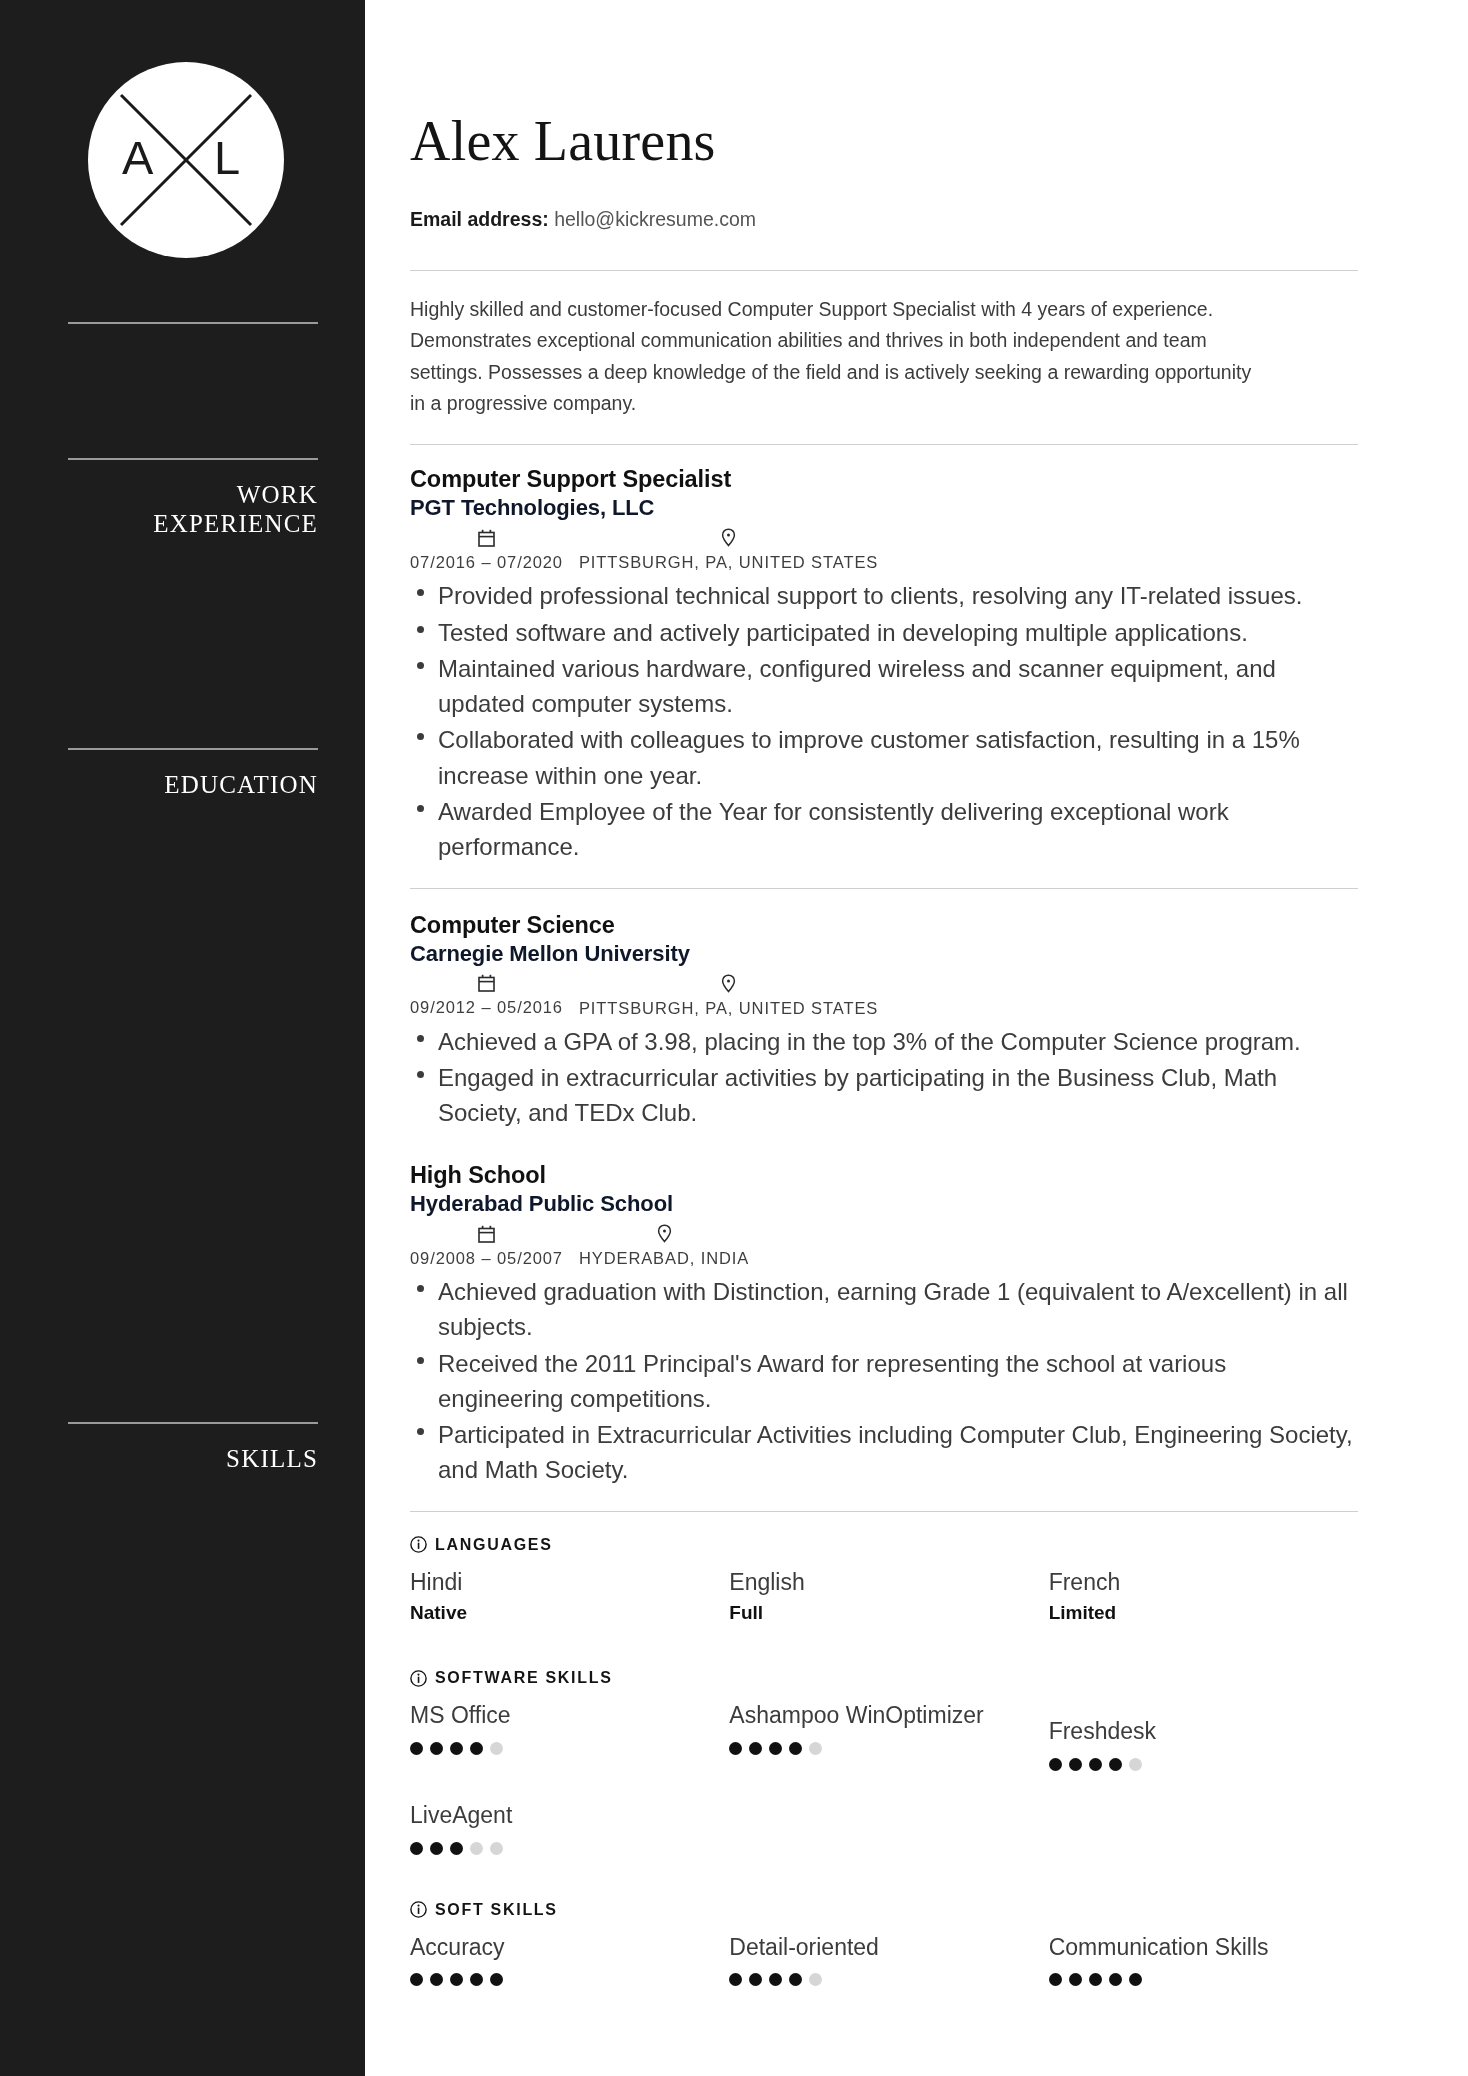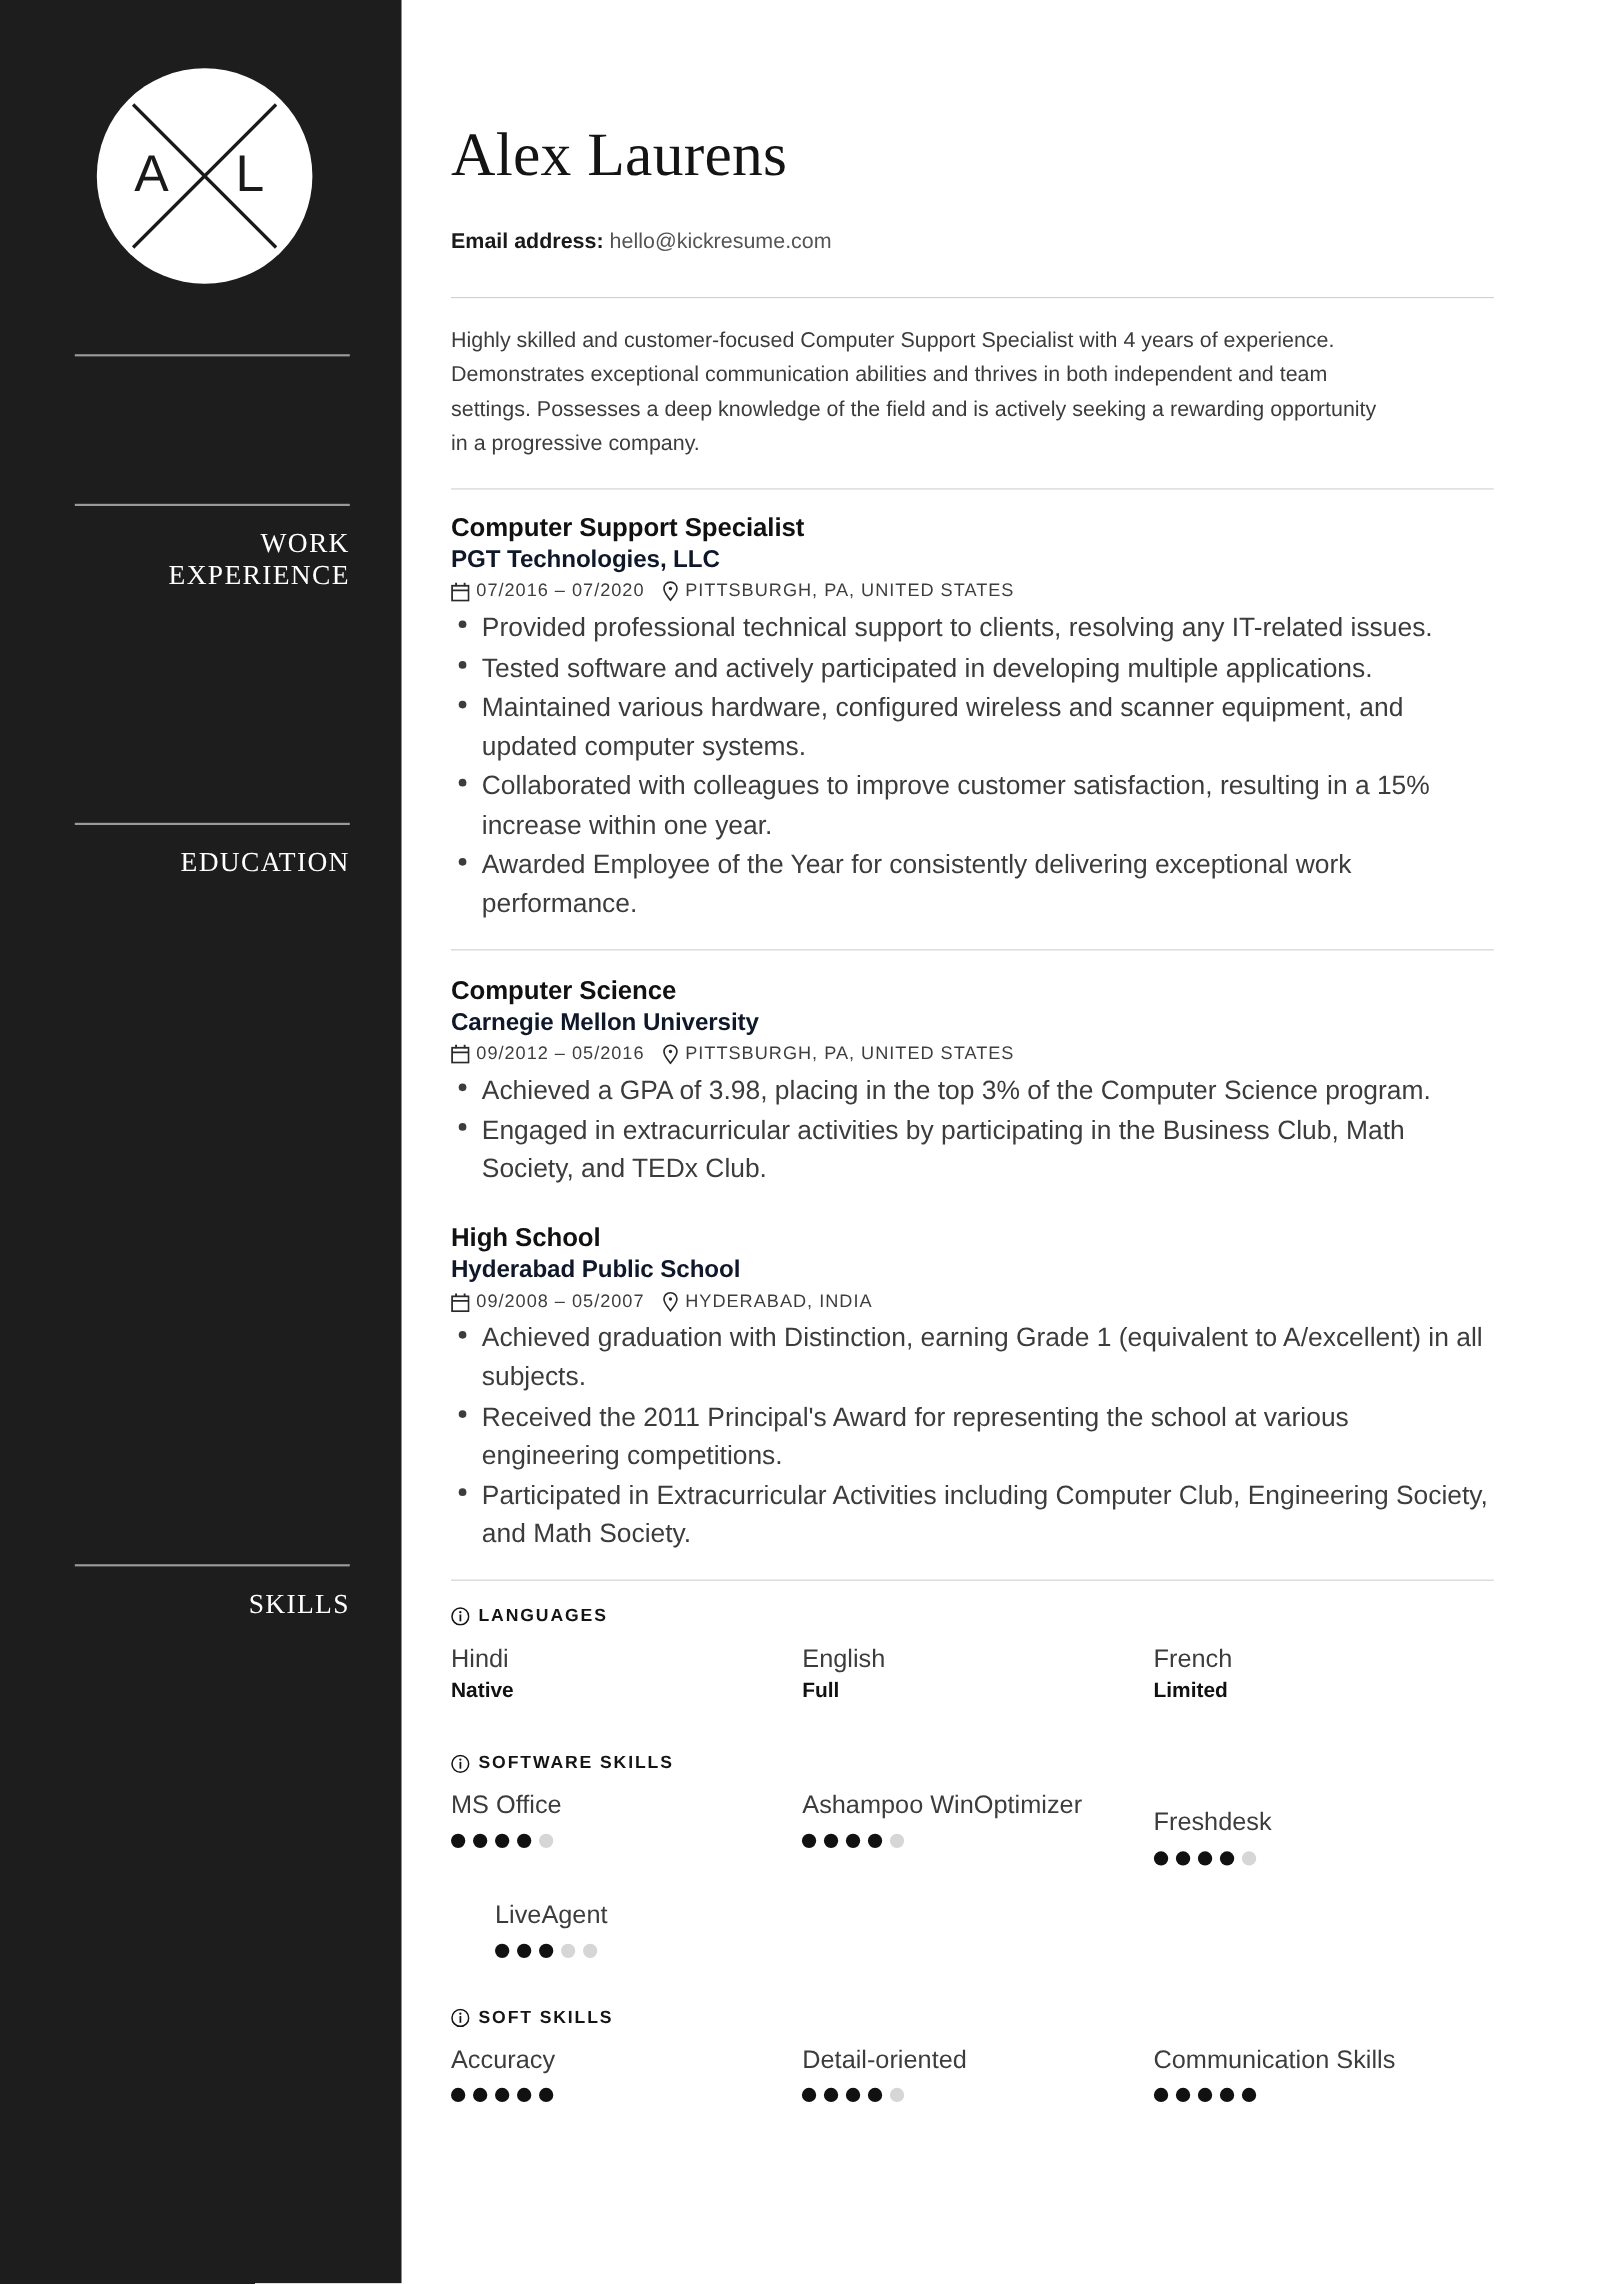--- a/index.html
+++ b/index.html
@@ -138,20 +138,21 @@
     gap: 7px;
     margin-top: 7px;
     font-size: 16.5px;
     color: #3e3e3e;
     letter-spacing: 0.9px;
   }
   .meta-item {
     display: flex;
     align-items: center;
     gap: 6px;
+    flex-direction: column;
   }
   .meta-item + .meta-item { margin-left: 9px; }
   .icon-svg { display: block; }
 
   ul.bullets {
     list-style: none;
     margin: 6px 0 0 0;
     padding: 0;
   }
   ul.bullets li {
@@ -435,21 +436,21 @@
           <div class="skill-cell" style="padding-top:30px;">
             <div class="skill-name">Freshdesk</div>
             <div class="dots">
                 <span class="dot on"></span>
                 <span class="dot on"></span>
                 <span class="dot on"></span>
                 <span class="dot on"></span>
                 <span class="dot"></span>
               </div>
           </div>
-          <div class="skill-cell" style="padding-top:30px;margin-left:40px;">
+          <div class="skill-cell" style="padding-top:30px;">
             <div class="skill-name">LiveAgent</div>
             <div class="dots">
                 <span class="dot on"></span>
                 <span class="dot on"></span>
                 <span class="dot on"></span>
                 <span class="dot"></span>
                 <span class="dot"></span>
               </div>
           </div>
           <div class="skill-cell"></div>

